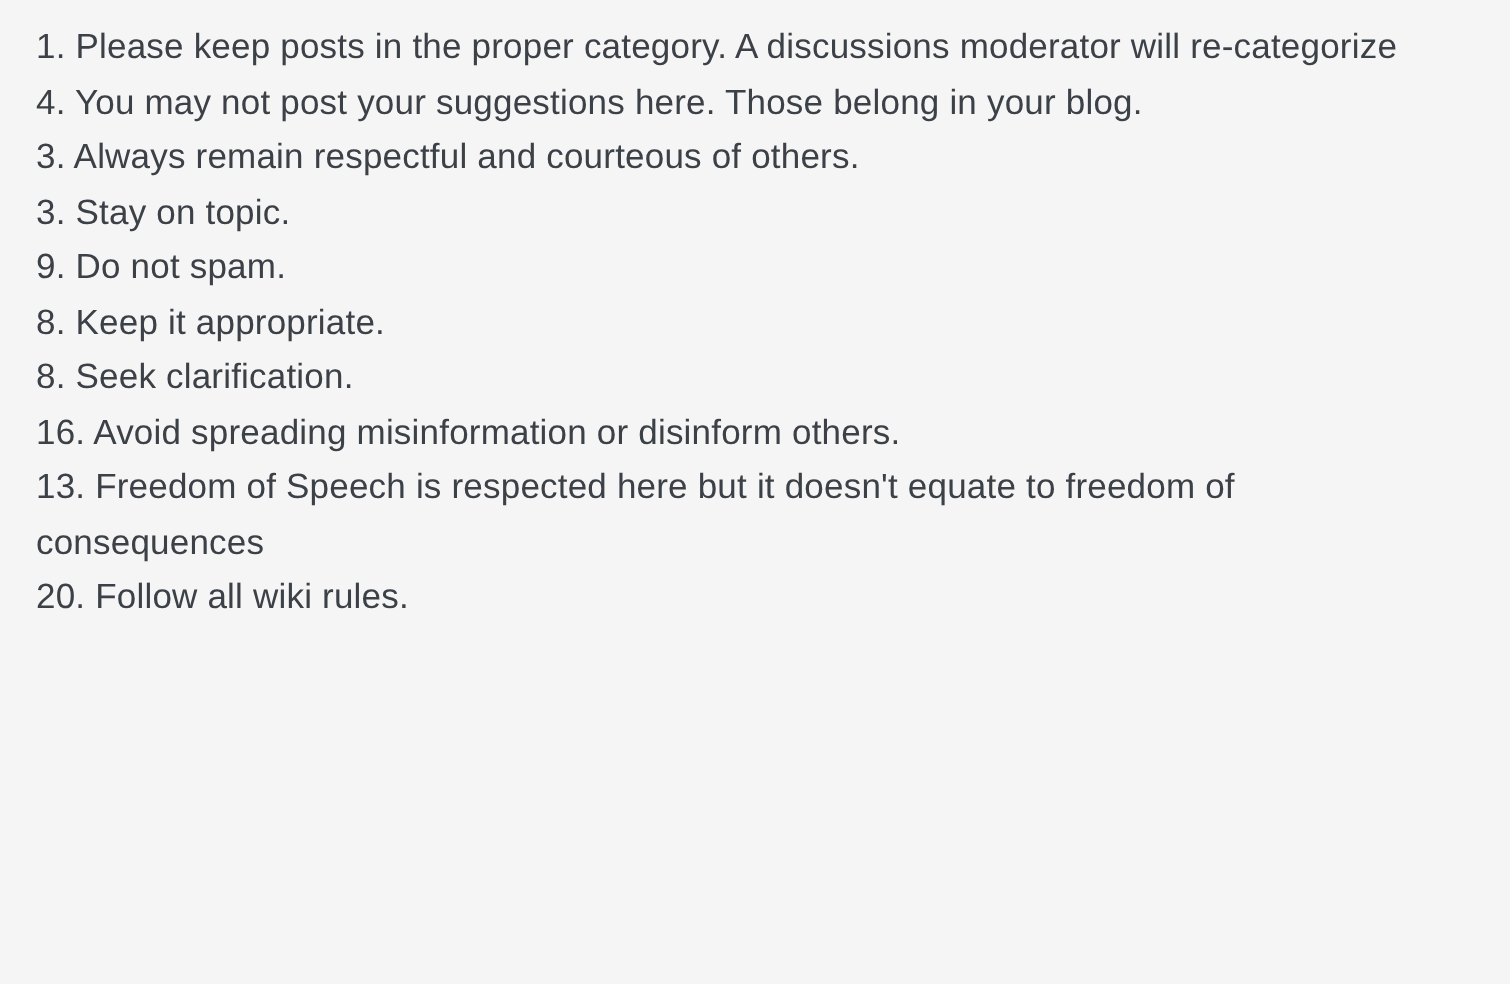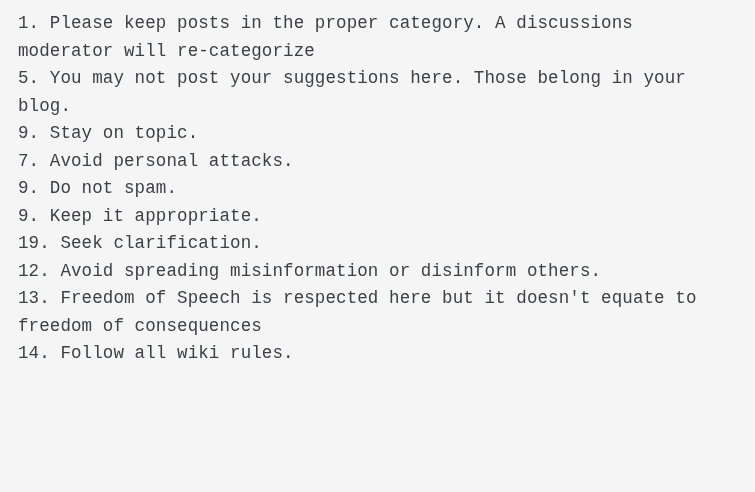--- a/index.html
+++ b/index.html
@@ -11,39 +11,38 @@
     height: 492px;
     background: #f5f5f5;
     font-family: "Liberation Sans", sans-serif;
     color: #3a3f46;
     overflow: hidden;
   }
   #rules-document {
     padding: 10px 18px 0 18px;
     box-sizing: border-box;
     width: 755px;
-    font-family: Liberation Mono, monospace;
   }
   .rule-line {
     font-size: 17.5px;
     line-height: 27.5px;
     letter-spacing: 0.1px;
     color: #3c4147;
     white-space: pre-wrap;
     word-break: normal;
     max-width: 700px;
   }
 </style>
 </head>
 <body>
 
 <div id="rules-document">
   <div class="rule-line">1. Please keep posts in the proper category. A discussions moderator will re-categorize</div>
-  <div class="rule-line">5. You may not post your suggestions here. Those belong in your blog.</div>
-  <div class="rule-line">9. Stay on topic.</div>
-  <div class="rule-line">7. Avoid personal attacks.</div>
+  <div class="rule-line">4. You may not post your suggestions here. Those belong in your blog.</div>
+  <div class="rule-line">3. Always remain respectful and courteous of others.</div>
+  <div class="rule-line">3. Stay on topic.</div>
   <div class="rule-line">9. Do not spam.</div>
-  <div class="rule-line">9. Keep it appropriate.</div>
-  <div class="rule-line">19. Seek clarification.</div>
-  <div class="rule-line">12. Avoid spreading misinformation or disinform others.</div>
+  <div class="rule-line">8. Keep it appropriate.</div>
+  <div class="rule-line">8. Seek clarification.</div>
+  <div class="rule-line">16. Avoid spreading misinformation or disinform others.</div>
   <div class="rule-line">13. Freedom of Speech is respected here but it doesn't equate to freedom of consequences</div>
-  <div class="rule-line">14. Follow all wiki rules.</div>
+  <div class="rule-line">20. Follow all wiki rules.</div>
 </div>
 
 </body></html>

